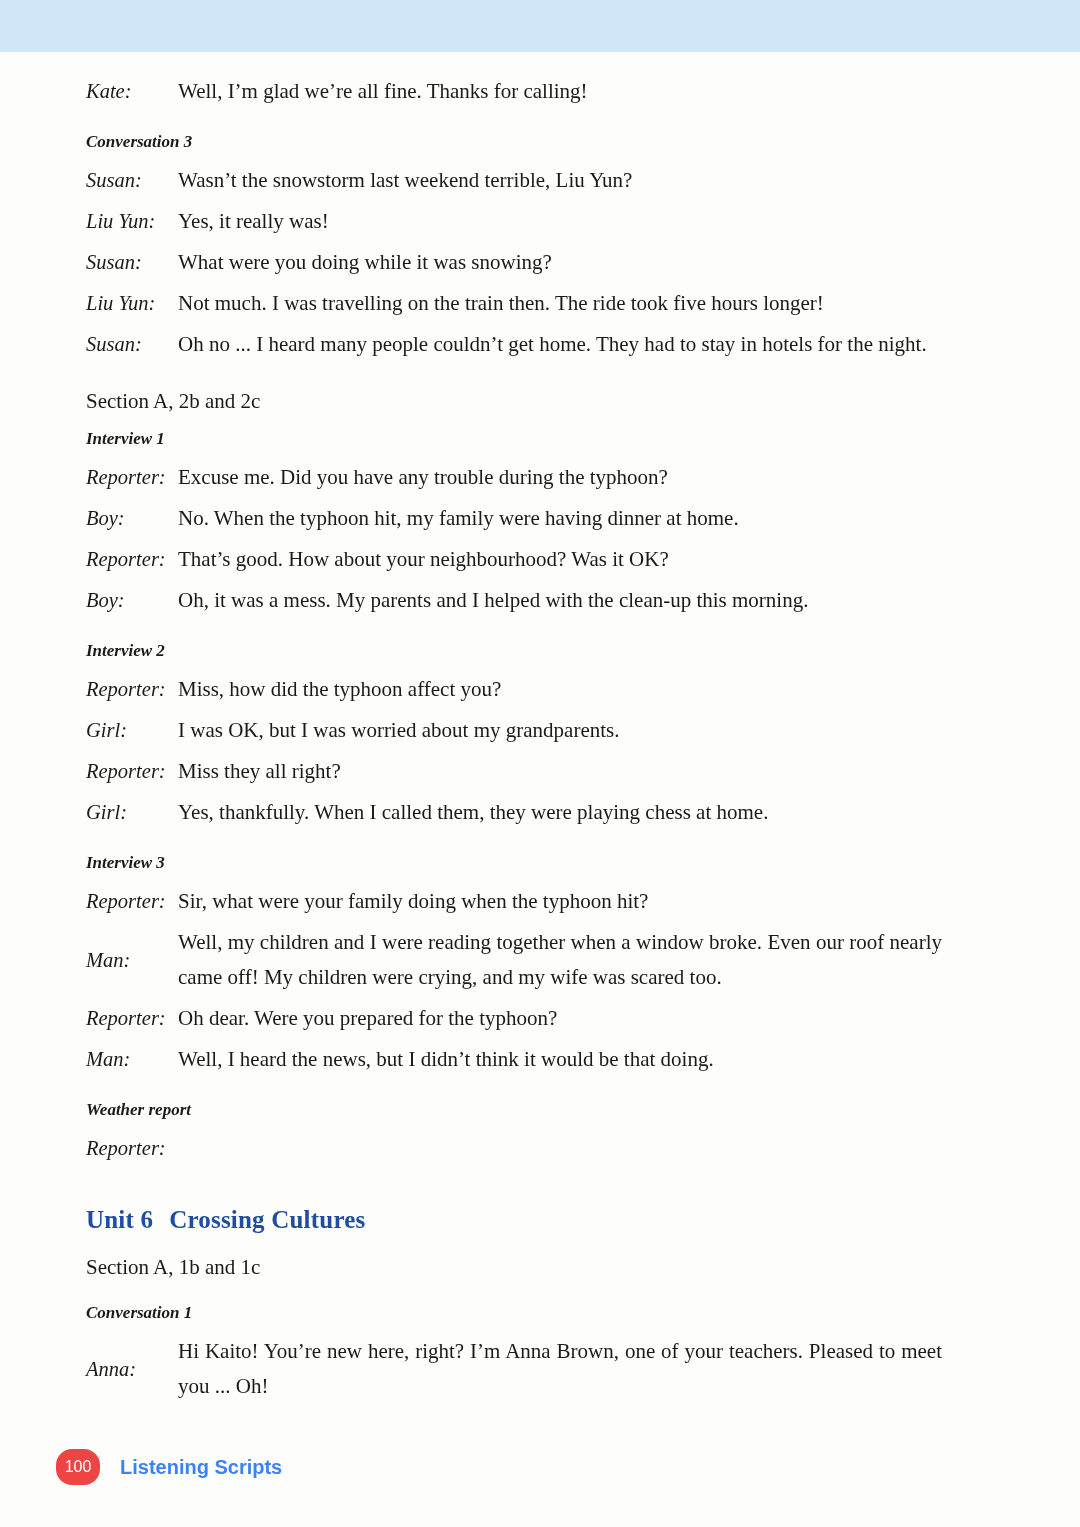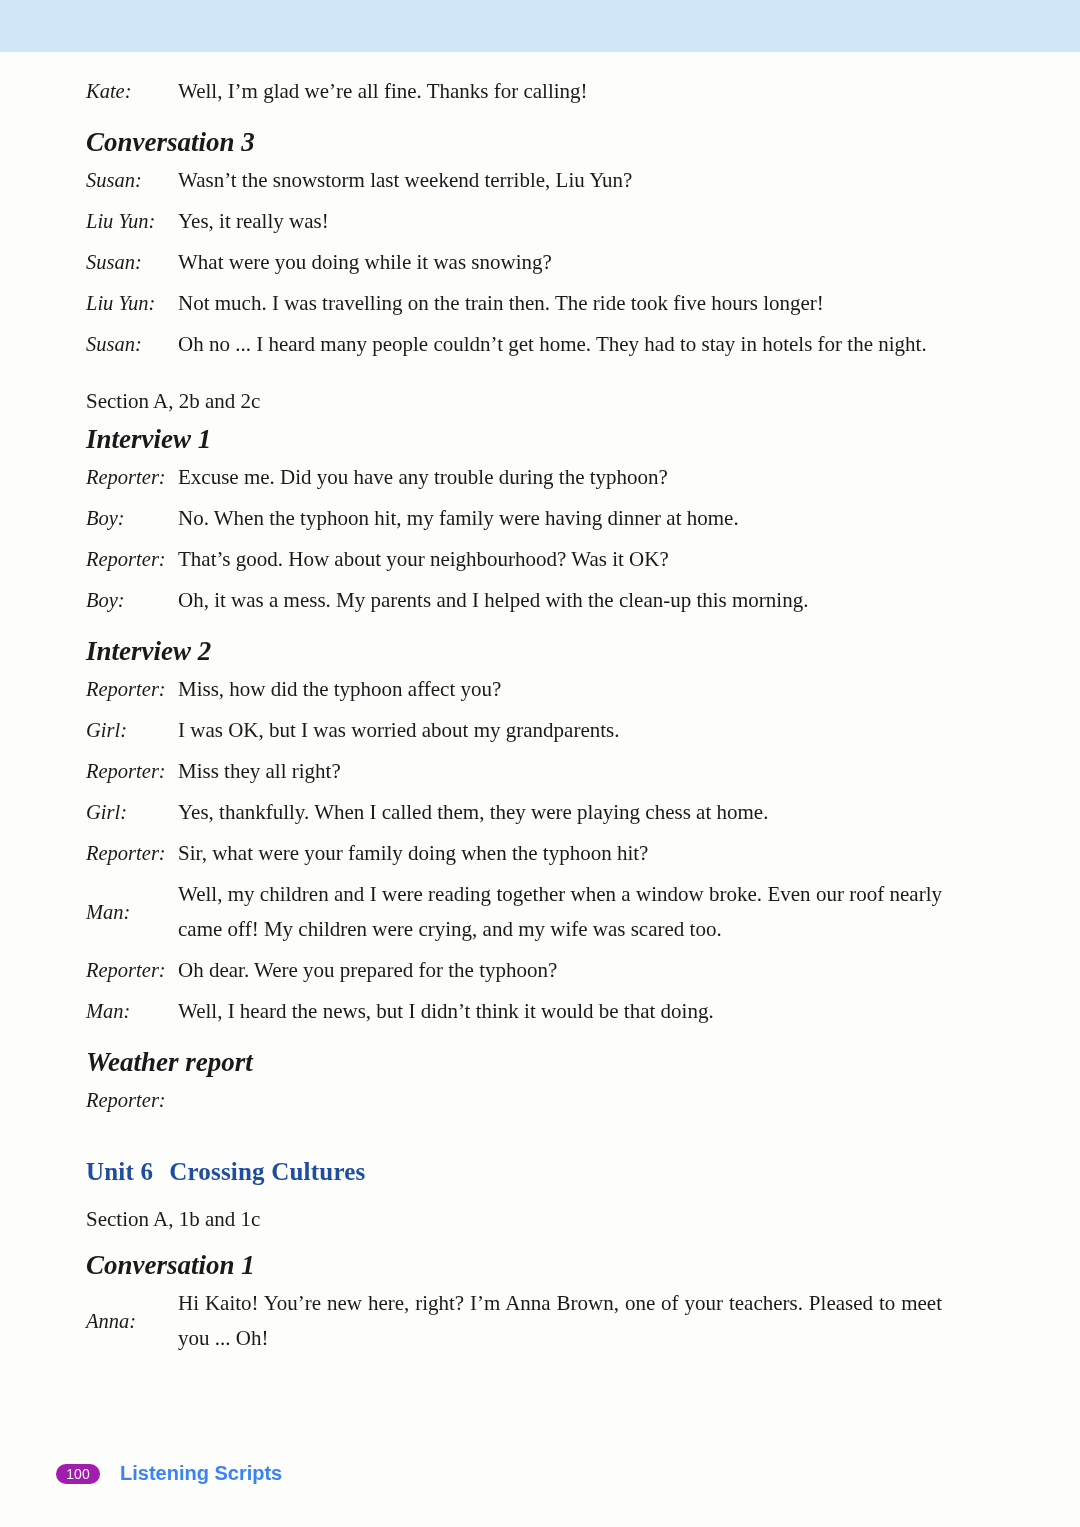--- a/index.html
+++ b/index.html
@@ -51,21 +51,21 @@
   .txt {
     flex: 1 1 auto;
     font-size: 21px;
     line-height: 35px;
     text-align: justify;
     text-justify: inter-word;
   }
   .heading-bold-italic {
     font-weight: bold;
     font-style: italic;
-    font-size: 27px;
+    font-size: 17px;
     line-height: 34px;
     margin-top: 16px;
     margin-bottom: 4px;
   }
   .heading-plain {
     font-size: 21px;
     line-height: 34px;
     margin-top: 22px;
     margin-bottom: 2px;
   }
@@ -82,26 +82,26 @@
 
   .footer {
     position: absolute;
     left: 56px;
     bottom: 42px;
     display: flex;
     align-items: center;
   }
   .page-badge {
     width: 44px;
-    height: 20px;
+    height: 36px;
     border-radius: 16px;
-    background: #a21caf;
+    background: #ef4444;
     color: #ffffff;
     font-family: "Liberation Sans", sans-serif;
-    font-size: 14px;
+    font-size: 16px;
     display: flex;
     align-items: center;
     justify-content: center;
   }
   .footer-label {
     margin-left: 20px;
     color: #3b82f6;
     font-family: "Liberation Sans", sans-serif;
     font-size: 20px;
     font-weight: bold;
@@ -176,20 +176,21 @@
     </div>
     <div class="row">
       <div class="spk">Reporter:</div>
       <div class="txt">Miss they all right?</div>
     </div>
     <div class="row">
       <div class="spk">Girl:</div>
       <div class="txt">Yes, thankfully. When I called them, they were playing chess at home.</div>
     </div>
 
+    <div class="heading-bold-italic">Interview 3</div>
 
     <div class="row">
       <div class="spk">Reporter:</div>
       <div class="txt">Sir, what were your family doing when the typhoon hit?</div>
     </div>
     <div class="row">
       <div class="spk">Man:</div>
       <div class="txt">Well, my children and I were reading together when a window broke. Even our roof nearly came off! My children were crying, and my wife was scared too.</div>
     </div>
     <div class="row">

